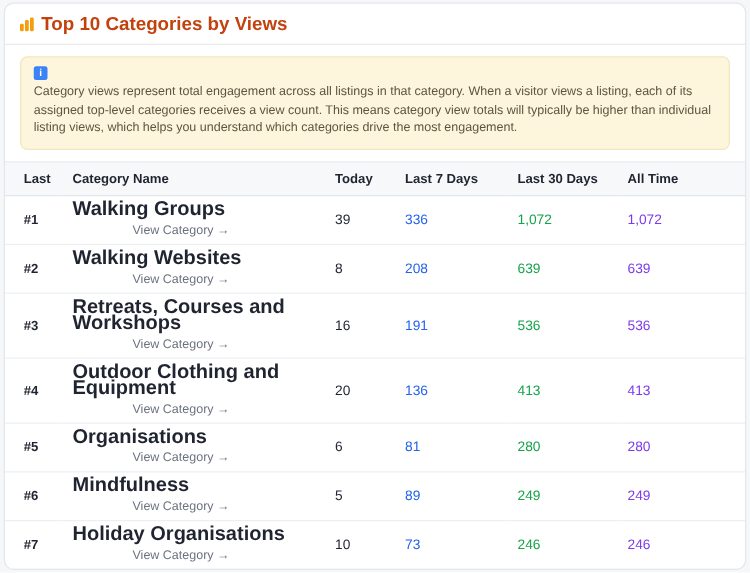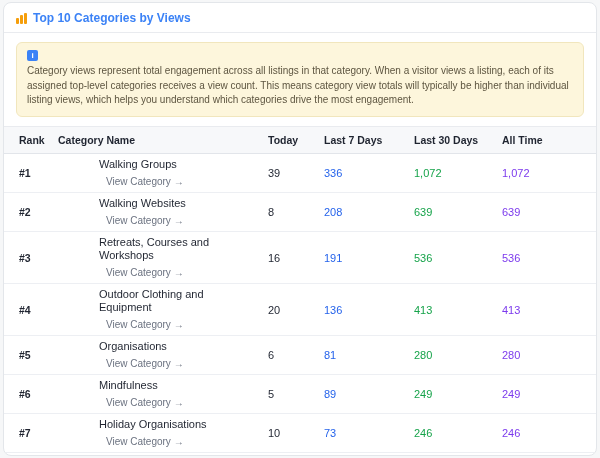--- a/index.html
+++ b/index.html
@@ -21,21 +21,21 @@
   .card-header {
     display: flex; align-items: center; gap: 6px;
     padding: 8px 12px 7px 12px;
     border-bottom: 1px solid #e9ebef;
   }
   .bar-icon { display: inline-flex; align-items: flex-end; gap: 1px; height: 11px; }
   .bar-icon i { display: block; width: 3px; background: var(--accent_orange, #f59e0b); border-radius: 1px; }
   .bar-icon i:nth-child(1) { height: 6px; }
   .bar-icon i:nth-child(2) { height: 9px; }
   .bar-icon i:nth-child(3) { height: 11px; }
-  .card-title { font-size: 12px; font-weight: bold; color: #3b82f6; }
+  .card-title { font-size: 15px; font-weight: bold; color: #c2410c; }
 
   .info-box {
     margin: 9px 12px 9px 12px;
     background: #fdf6dc;
     border: 1px solid #f1e6bd;
     border-radius: 6px;
     padding: 7px 10px 8px 10px;
   }
   .info-title-row { display: flex; align-items: center; gap: 5px; }
   .info-icon {
@@ -60,21 +60,21 @@
   }
   thead th:first-child { padding-left: 15px; }
   tbody td {
     border-bottom: 1px solid #edeff3;
     padding: 4px 8px 3px 8px;
     vertical-align: middle;
     height: 31px;
   }
   tbody td:first-child { padding-left: 15px; }
   .rank { font-size: 10.5px; font-weight: bold; color: #1f2430; }
-  .cat-name { font-size: 11px; font-weight: normal; color: #1f2430; line-height: 13px; margin-left: 41px; }
+  .cat-name { font-size: 16px; font-weight: bold; color: #1f2430; line-height: 13px; }
   .view-link {
     display: inline-block; margin-top: 1px;
     font-size: 10px; color: #6b7280; line-height: 12px;
     text-decoration: none; cursor: pointer; margin-left: 48px;
   }
   .num { font-size: 11px; font-weight: normal; }
   .today   { color: #1f2430; }
   .last7   { color: var(--last7, #2563eb); }
   .last30  { color: var(--last30, #16a34a); }
   .alltime { color: var(--alltime, #7c3aed); }
@@ -104,21 +104,21 @@
     <colgroup>
       <col style="width:46px">
         <col style="width:210px">
         <col style="width:56px">
       <col style="width:90px">
         <col style="width:88px">
         <col>
     </colgroup>
     <thead>
       <tr>
-        <th>Rank</th>
+        <th>Last</th>
         <th>Category Name</th>
         <th>Today</th>
         <th>Last 7 Days</th>
         <th>Last 30 Days</th>
         <th>All Time</th>
       </tr>
     </thead>
     <tbody>
       <tr>
         <td class="rank">#1</td>

